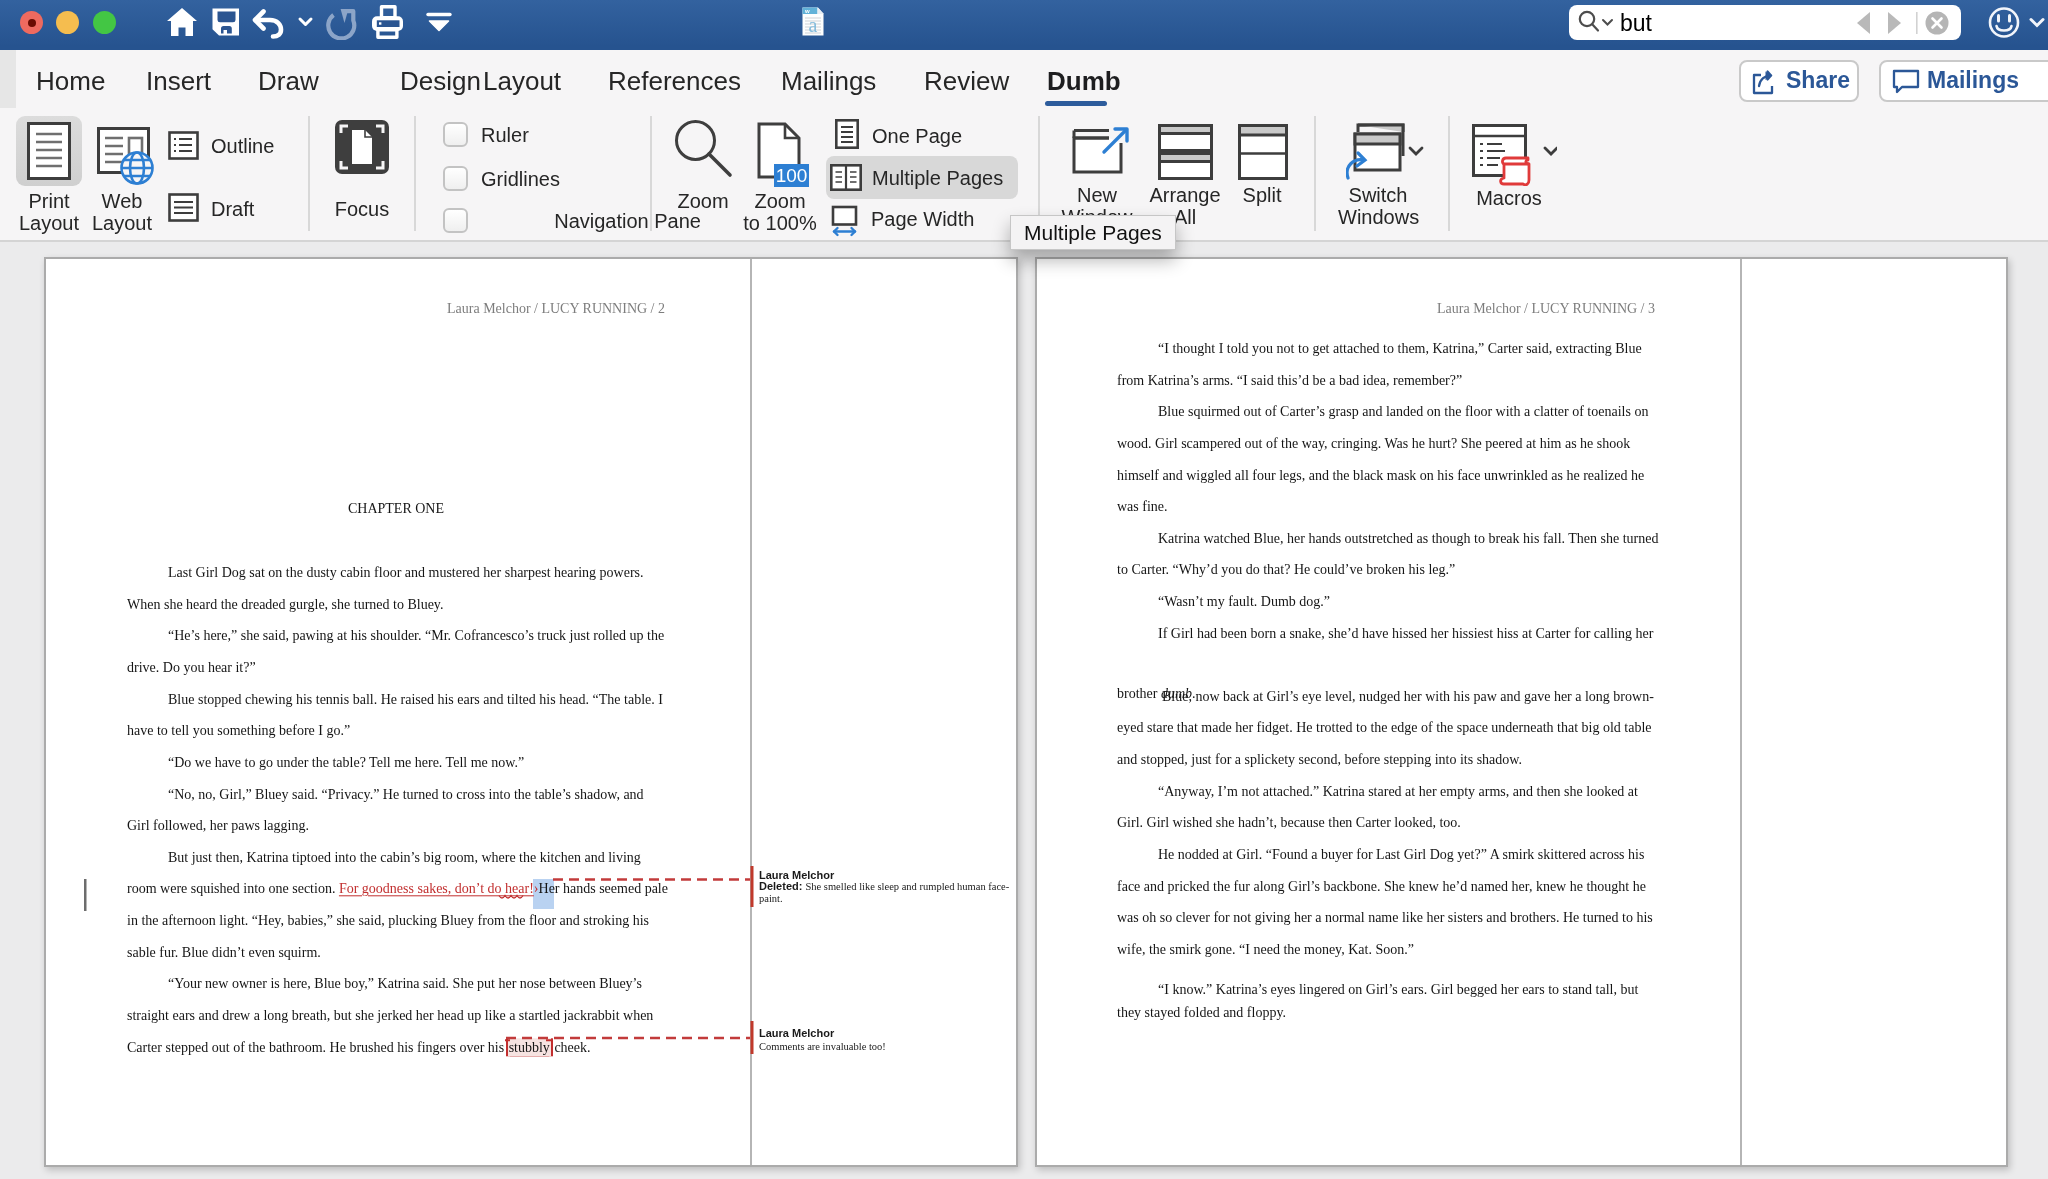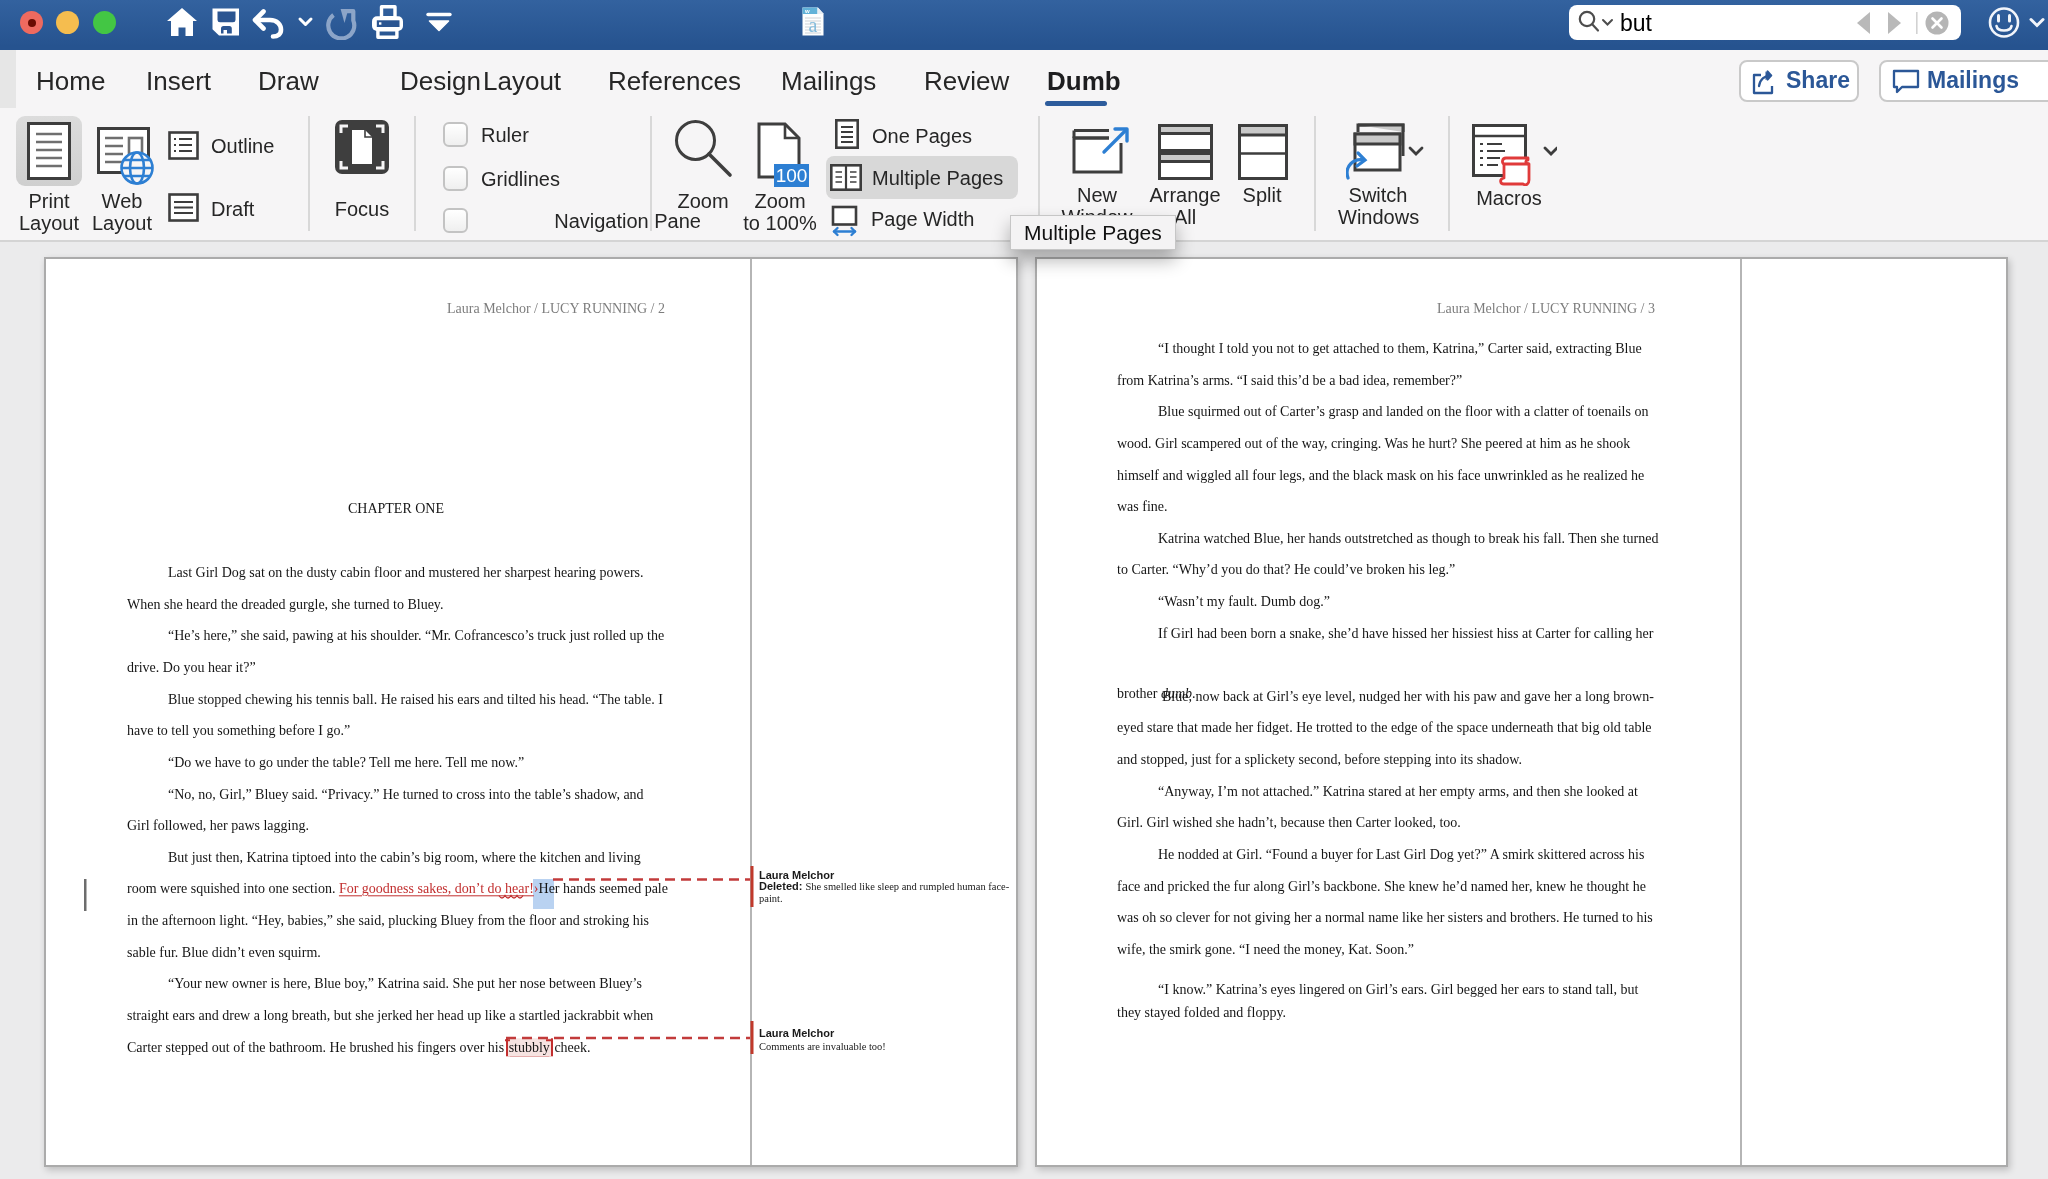--- a/index.html
+++ b/index.html
@@ -210,21 +210,21 @@
     </svg>
     <div class="rlabel" style="left:740px; top:82px; width:80px;">Zoom</div>
     <div class="rlabel" style="left:730px; top:104px; width:100px;">to 100%</div>
 
     <svg class="abs" style="left:835px; top:11px;" width="24" height="30" viewBox="0 0 24 30">
       <rect x="1.3" y="1.3" width="21.4" height="27.4" fill="#ffffff" stroke="#3d3d3d" stroke-width="2.6"></rect>
       <g stroke="#3d3d3d" stroke-width="2">
         <path d="M6 8 H18 M6 13 H18 M6 18 H18 M6 23 H18"></path>
       </g>
     </svg>
-    <div class="rlabel" style="left:872px; top:17px; width:200px; text-align:left;">One Pages</div>
+    <div class="rlabel" style="left:872px; top:17px; width:200px; text-align:left;">One Page</div>
 
     <div class="abs" style="left:826px; top:48px; width:192px; height:43px; border-radius:8px; background:#d8d8d8;"></div>
     <svg class="abs" style="left:830px; top:56px;" width="32" height="27" viewBox="0 0 32 27">
       <rect x="1.3" y="1.3" width="29.4" height="24.4" fill="#ffffff" stroke="#3d3d3d" stroke-width="2.6"></rect>
       <path d="M16 2 V25" stroke="#3d3d3d" stroke-width="2.2"></path>
       <g stroke="#6f6f6f" stroke-width="2">
         <path d="M5.5 8 H12 M5.5 13 H12 M5.5 18 H12 M20 8 H26.5 M20 13 H26.5 M20 18 H26.5"></path>
       </g>
     </svg>
     <div class="rlabel" style="left:872px; top:59px; width:220px; text-align:left;">Multiple Pages</div>

